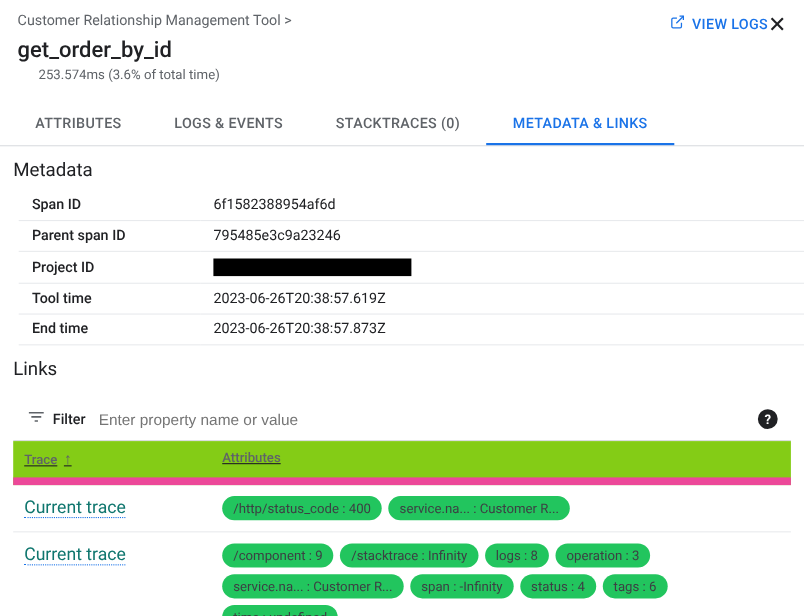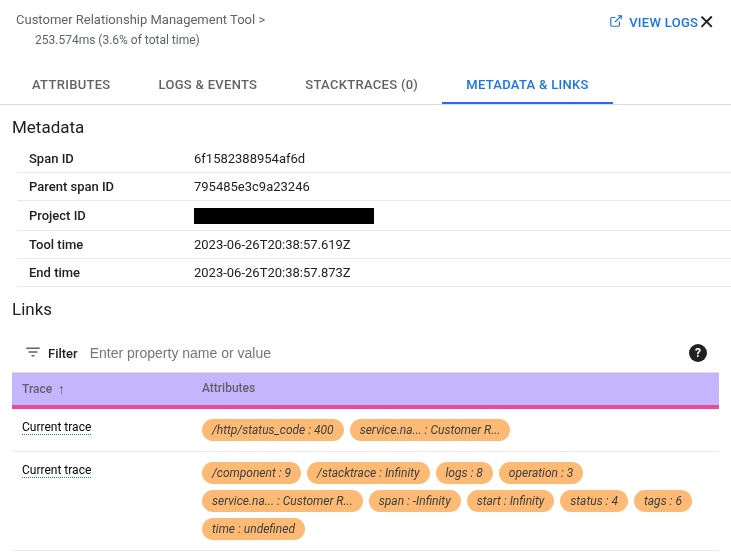--- a/index.html
+++ b/index.html
@@ -26,38 +26,39 @@
 .meta-table td:first-child { font-weight: 500; width: 165px; }
 .redacted { display: inline-block; background: #000; width: 180px; height: 16px; vertical-align: middle; }
 
 .filter-bar { display: flex; align-items: center; padding: 8px 12px; margin: 8px 12px 0 12px; gap: 12px; }
 .filter-label { font-size: 13px; font-weight: 500; display: flex; align-items: center; gap: 6px; }
 .filter-label svg { width: 18px; height: 18px; }
 .filter-input { flex: 1; border: none; outline: none; font-size: 14px; color: #3b82f6; }
 .help-icon { width: 18px; height: 18px; background: #202124; color: #fff; border-radius: 50%; font-size: 12px; font-weight: bold; display: flex; align-items: center; justify-content: center; cursor: pointer; }
 
 .links-table { margin: 0 12px; border-top: 1px solid #dadce0; }
-.links-header { display: flex; background: #c4b5fd; border-bottom: 4px solid #ec4899; }
+.links-header { display: flex; background: #84cc16; border-bottom: 7px solid #ec4899; text-decoration: underline; }
 .links-header-cell { padding: 8px 10px; font-size: 12px; font-weight: 500; color: #5f6368; }
 .col-trace { width: 180px; display: flex; align-items: center; gap: 6px; }
 .col-attrs { flex: 1; }
 .sort-arrow { font-size: 14px; }
 
 .links-body { display: flex; flex-direction: column; }
 .links-row { display: flex; border-bottom: 1px solid #e8eaed; padding: 10px 0; }
 .trace-cell { width: 180px; padding: 0 10px; }
-.trace-link { color: #000000; font-size: 12px; border-bottom: 1px dotted #1a73e8; cursor: pointer; }
+.trace-link { color: #0f766e; font-size: 16px; border-bottom: 1px dotted #1a73e8; cursor: pointer; }
 .attrs-cell { flex: 1; display: flex; flex-wrap: wrap; gap: 6px; padding: 0 10px; }
-.chip { background: #fdba74; border-radius: 12px; padding: 4px 10px; font-size: 12px; color: #3c4043; white-space: nowrap; font-style: italic; }
+.chip { background: #22c55e; border-radius: 12px; padding: 4px 10px; font-size: 12px; color: #3c4043; white-space: nowrap; }
 </style>
 </head>
 <body>
 
 <div class="header">
   <div class="breadcrumb">Customer Relationship Management Tool &gt;</div>
+  <div class="title">get_order_by_id</div>
   <div class="subtitle">253.574ms  (3.6% of total time)</div>
   <div class="header-actions">
     <div class="view-logs">
       <span>
         <svg viewBox="0 0 24 24" fill="none" stroke="#1a73e8" stroke-width="2">
             <path d="M18 13v6a2 2 0 0 1-2 2H5a2 2 0 0 1-2-2V8a2 2 0 0 1 2-2h6"></path>
             <polyline points="15 3 21 3 21 9"></polyline>
             <line x1="10" y1="14" x2="21" y2="3"></line>
           </svg>
       </span>
@@ -135,20 +136,19 @@
       </div>
       <div class="links-row">
         <div class="trace-cell"><span class="trace-link">Current trace</span></div>
         <div class="attrs-cell">
           <span class="chip">/component : 9</span>
           <span class="chip">/stacktrace : Infinity</span>
           <span class="chip">logs : 8</span>
           <span class="chip">operation : 3</span>
           <span class="chip">service.na... : Customer R...</span>
           <span class="chip">span : -Infinity</span>
-          <span class="chip">start : Infinity</span>
           <span class="chip">status : 4</span>
           <span class="chip">tags : 6</span>
           <span class="chip">time : undefined</span>
         </div>
       </div>
     </div>
 </div>
 
 </body></html>

